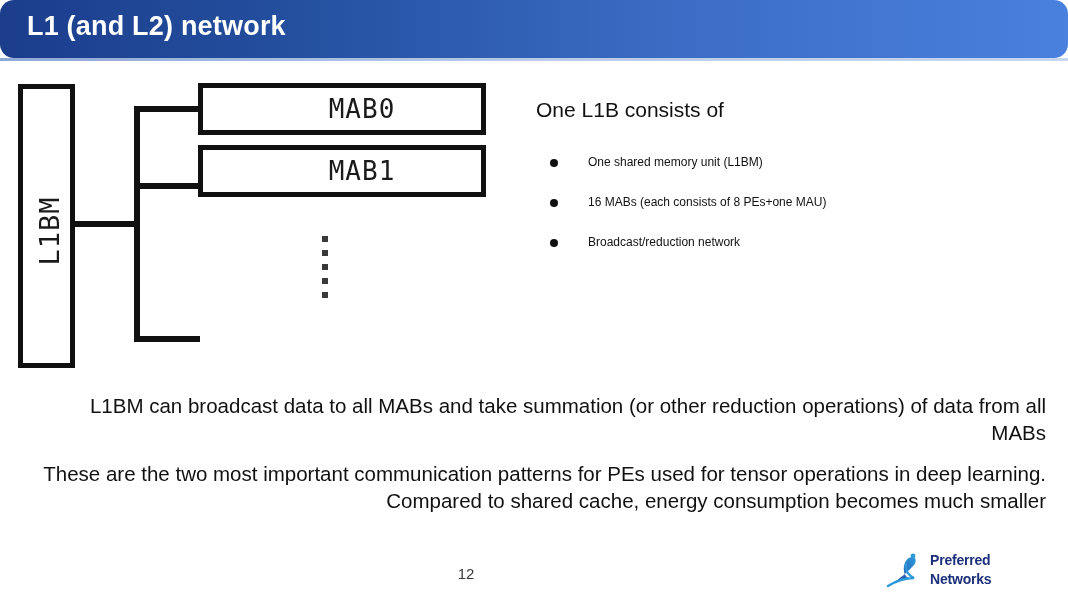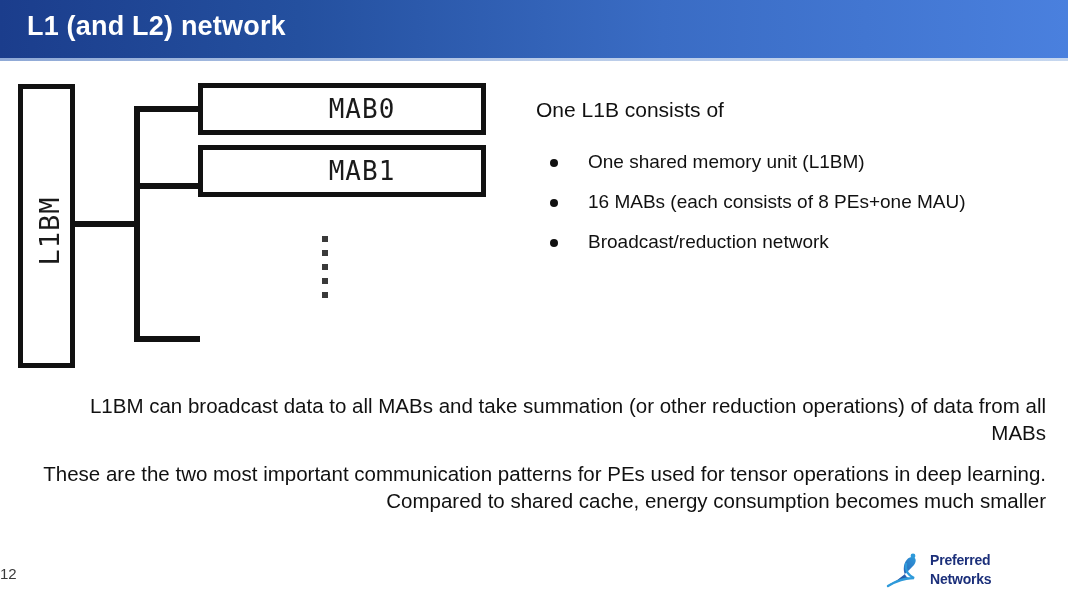--- a/index.html
+++ b/index.html
@@ -15,20 +15,21 @@
     position: relative;
   }
 
   
   #title-bar {
     position: absolute;
     left: 0; top: 0;
     width: 1068px;
     height: 58px;
     background: linear-gradient(to right, #1b3d8c 0%, #24509f 28%, #3a6cc4 62%, #4a80de 100%);
+    border-radius: 14px;
   }
   #title-bar-underline {
     position: absolute;
     left: 0; top: 58px;
     width: 1068px;
     height: 3px;
     background: linear-gradient(to right, #8fa9d6 0%, #b9cbe8 50%, #c6d7ef 100%);
   }
   #title-text {
     position: absolute;
@@ -160,21 +161,21 @@
     line-height: 28px;
   }
   #bullet-list {
     list-style: none;
     margin: 18px 0 0 0;
     padding: 0;
   }
   #bullet-list li {
     position: relative;
     padding-left: 52px;
-    font-size: 19px;
+    font-size: 12px;
     line-height: 40px;
     color: #111111;
   }
   #bullet-list li .bullet-dot {
     position: absolute;
     left: 14px;
     top: 17px;
     width: 8px;
     height: 8px;
     border-radius: 50%;
@@ -195,21 +196,21 @@
     line-height: 27px;
     color: #111111;
   }
 
   
   #page-number {
     position: absolute;
     left: 0;
     top: 565px;
     width: 932px;
-    text-align: left;
+    text-align: center;
     font-size: 15px;
     color: #3a3a3a;
   }
   #logo {
     position: absolute;
     right: 14px;
     top: 551px;
     width: 168px;
     height: 40px;
   }

